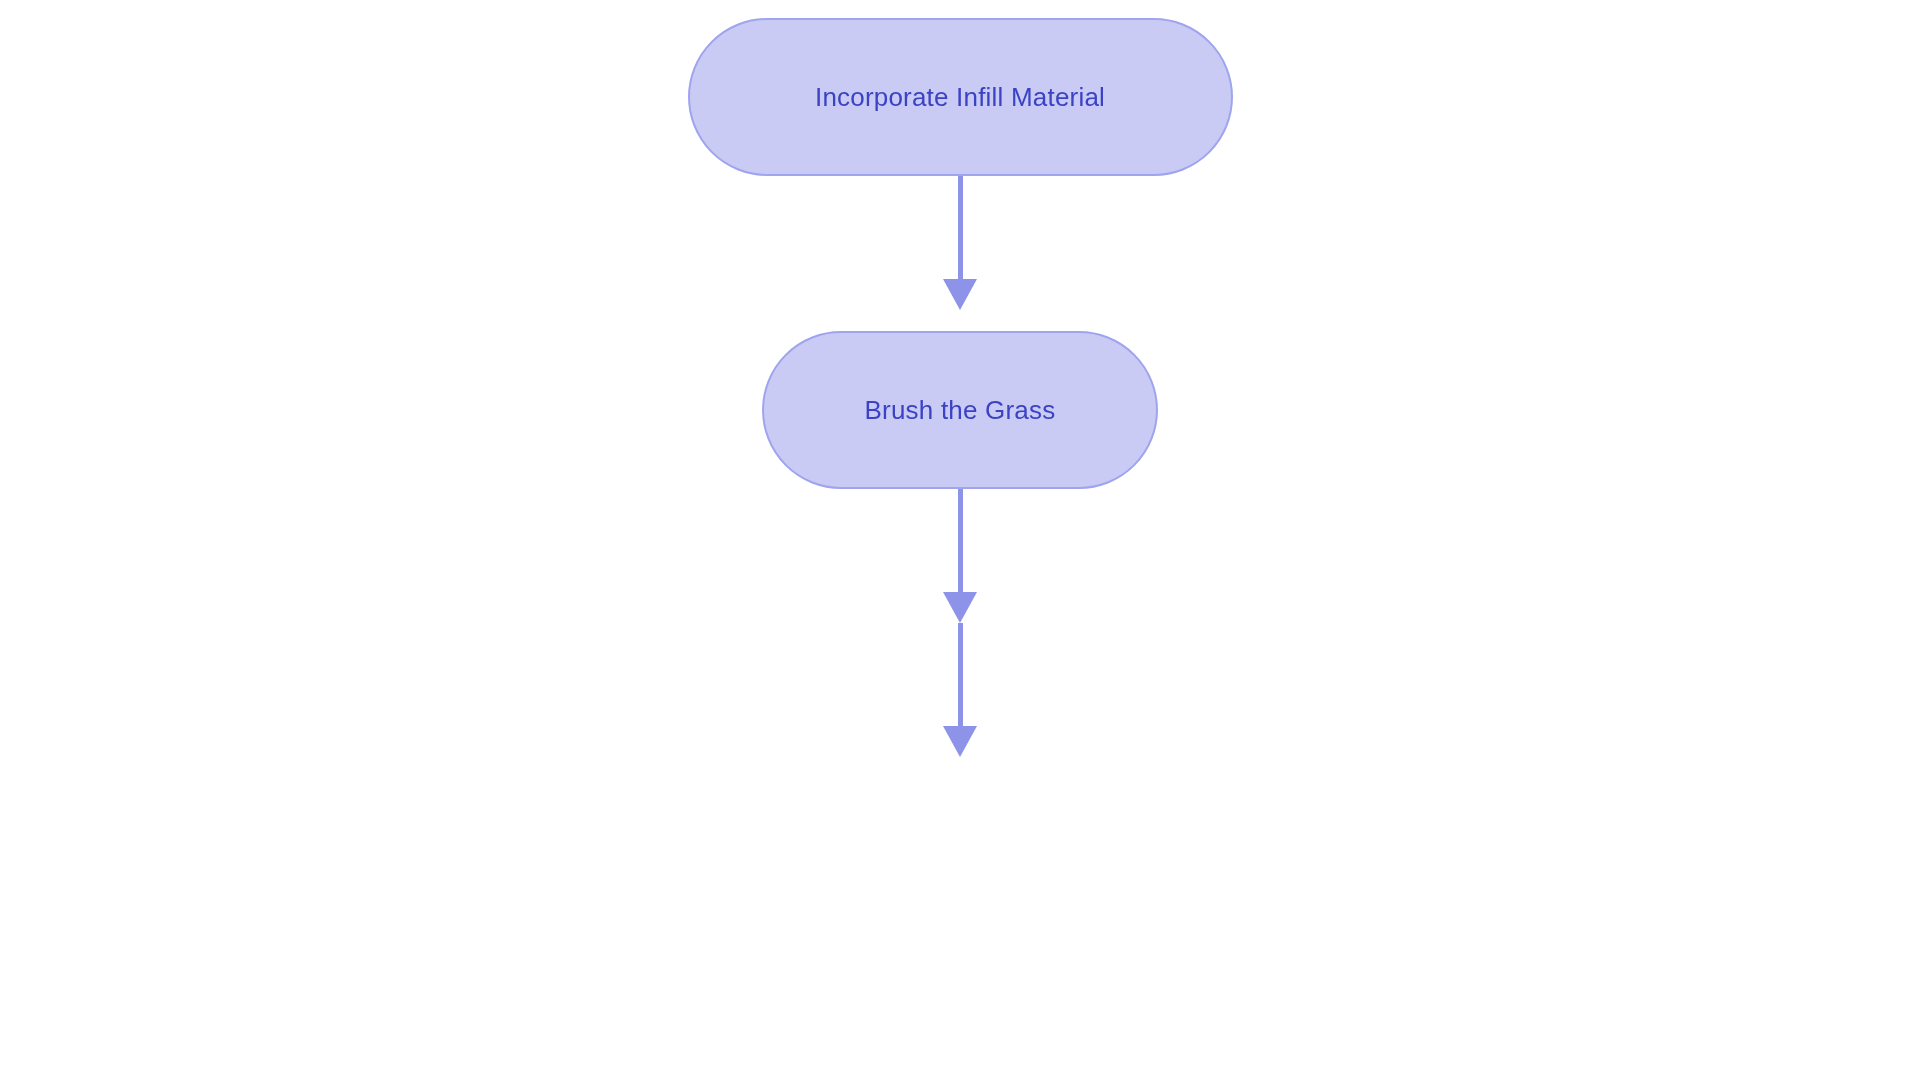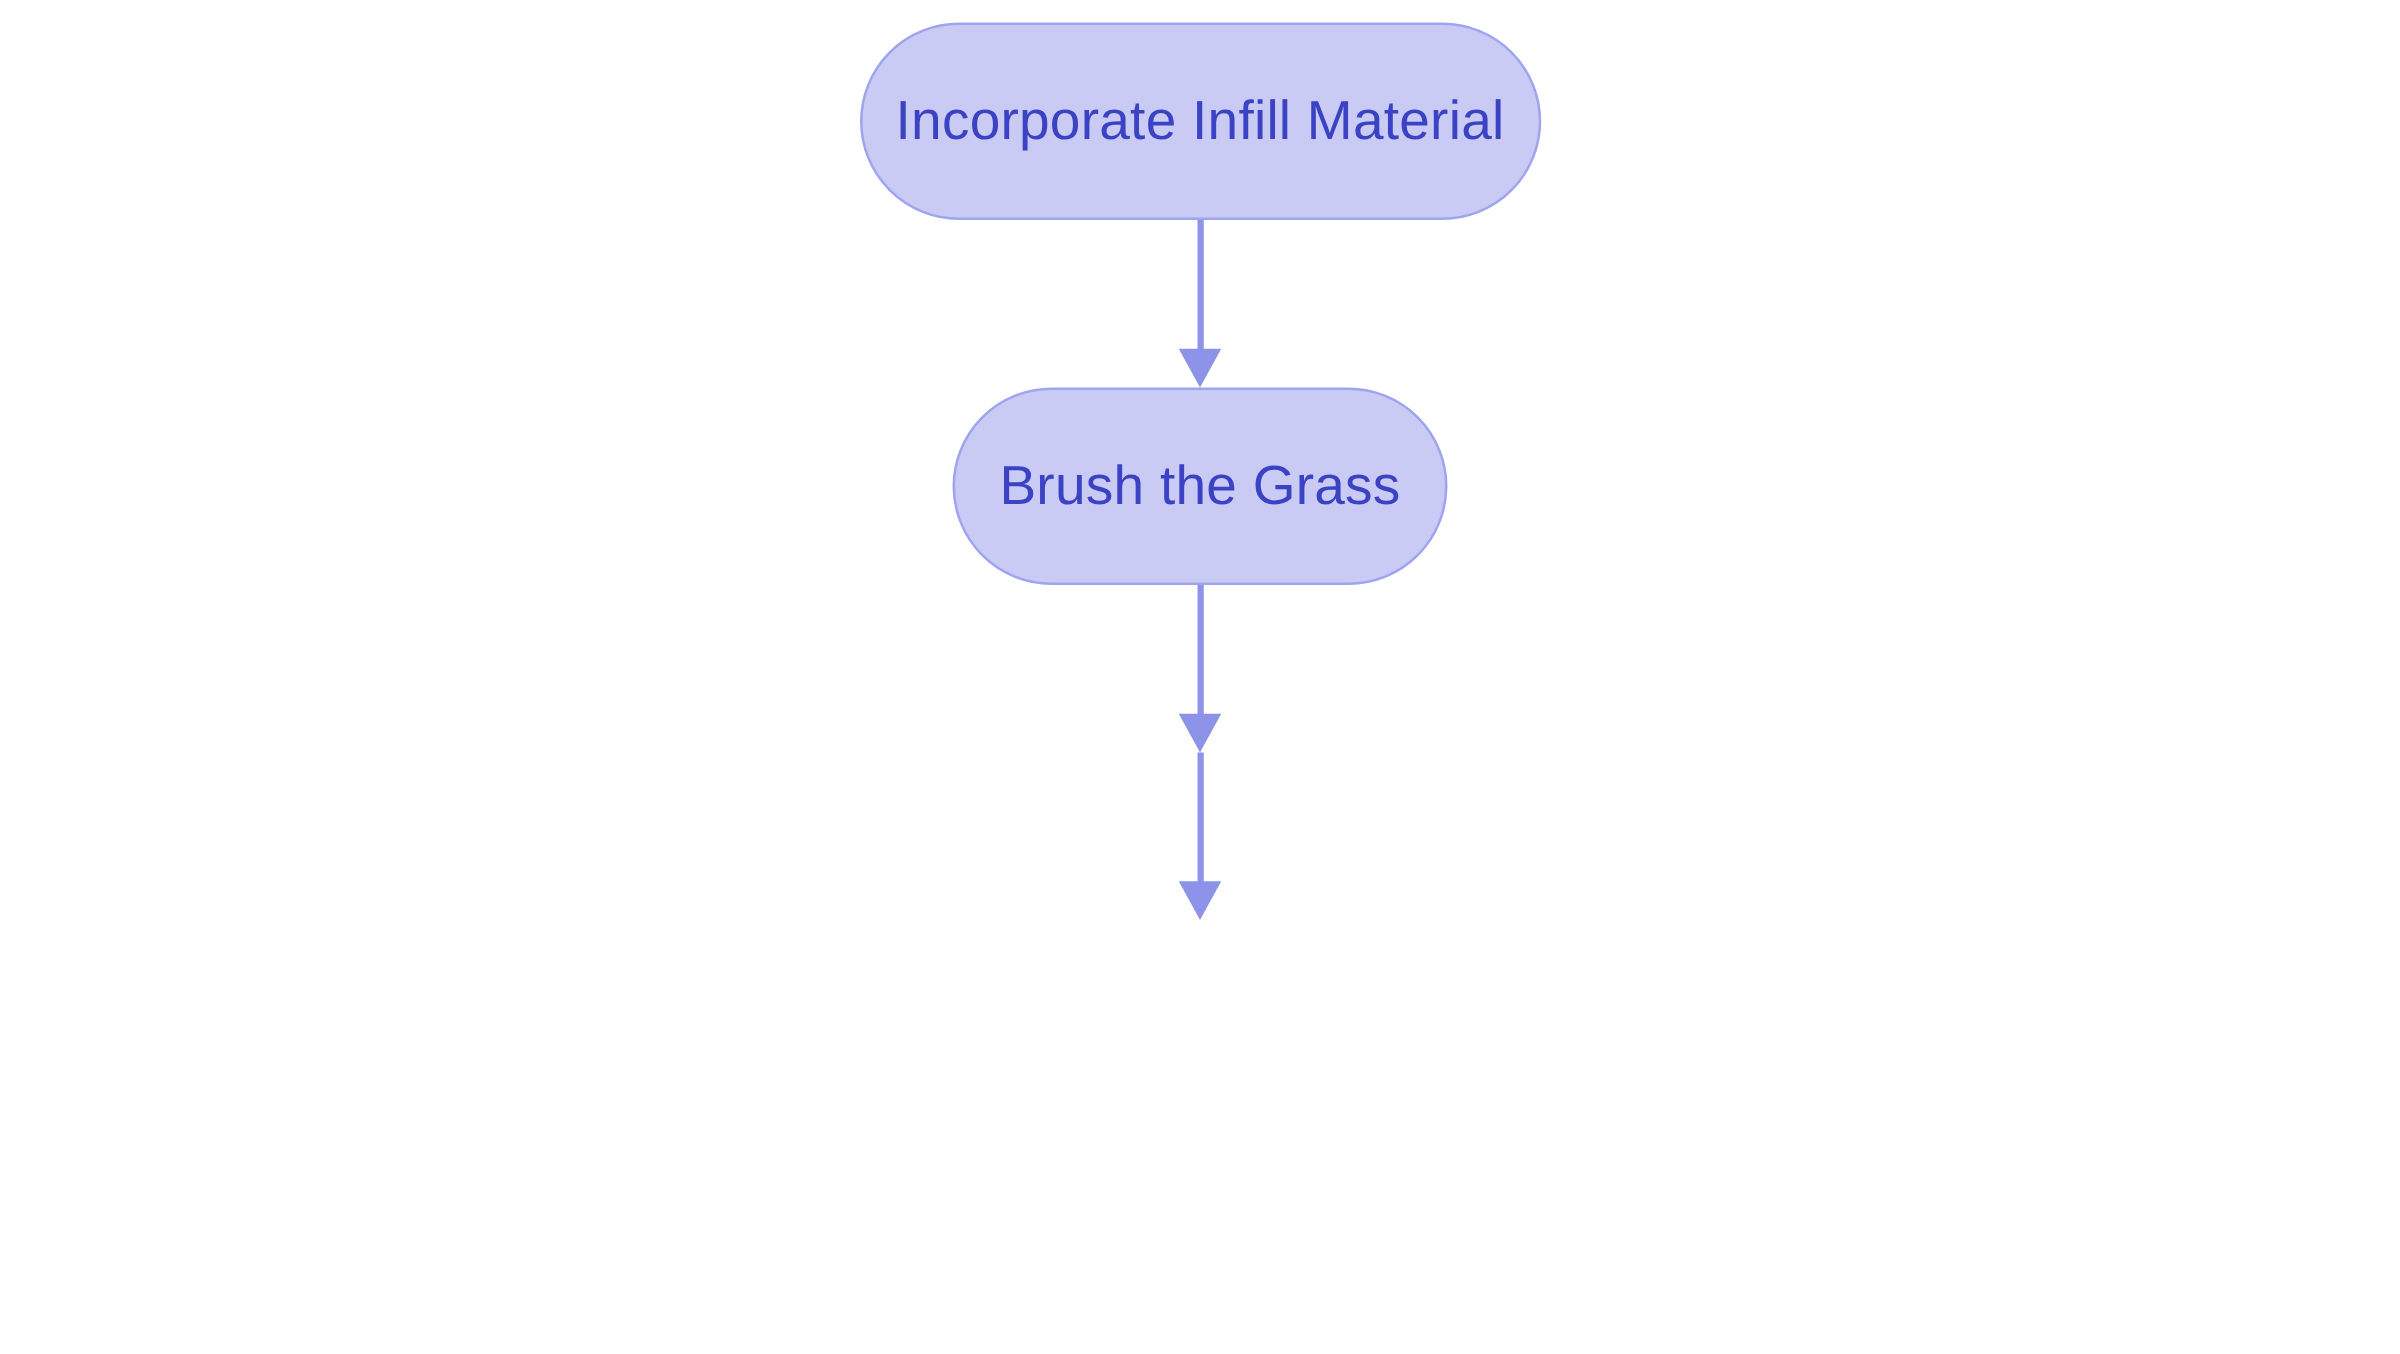--- a/index.html
+++ b/index.html
@@ -24,26 +24,26 @@
   .node {
     box-sizing: border-box;
     height: 158px;
     background: var(--node_fill, #c9cbf5);
     border: 2.5px solid var(--node_border, #9fa4ee);
     border-radius: 80px;
     display: flex;
     align-items: center;
     justify-content: center;
     color: var(--node_text, #3b42c4);
-    font-size: 44px;
+    font-size: 26px;
     letter-spacing: 0.2px;
     white-space: nowrap;
   }
   .node-1 { width: 545px; }
-  .node-2 { width: 396px; }
+  .node-2 { width: 396px; margin-top: 21px; }
   .node-3 { width: 466px; }
   .node-4 { width: 273px; }
   .arrow {
     height: 134px;
     display: flex;
     flex-direction: column;
     align-items: center;
   }
   .arrow .shaft {
     width: 5px;

